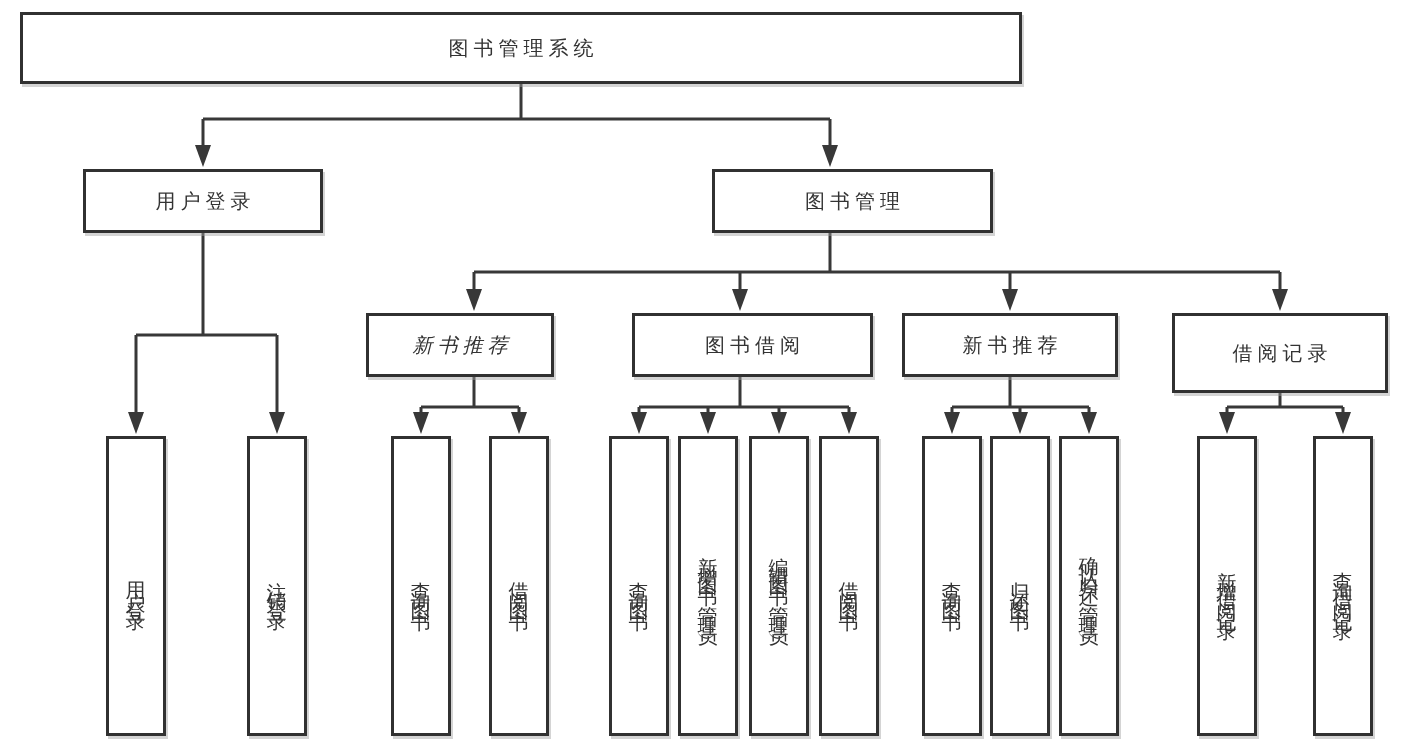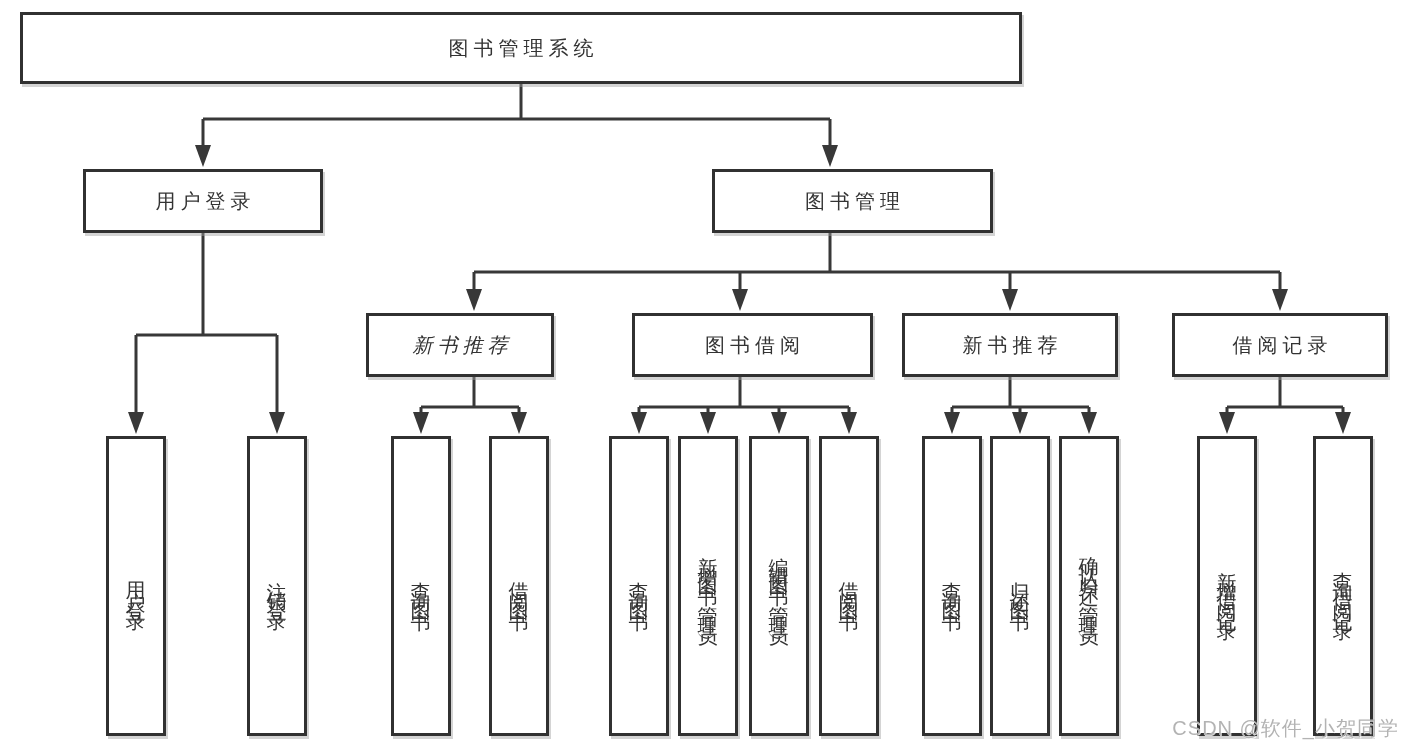--- a/index.html
+++ b/index.html
@@ -46,21 +46,21 @@
   }
   
   .n-root  { left: 20px;  top: 12px;  width: 1002px; height: 72px; }
   
   .n-l2a   { left: 83px;  top: 169px; width: 240px;  height: 64px; }
   .n-l2b   { left: 712px; top: 169px; width: 281px;  height: 64px; }
   
   .n-l3a   { left: 366px;  top: 313px; width: 188px; height: 64px; font-style: italic; }
   .n-l3b   { left: 632px;  top: 313px; width: 241px; height: 64px; }
   .n-l3c   { left: 902px;  top: 313px; width: 216px; height: 64px; }
-  .n-l3d   { left: 1172px; top: 313px; width: 216px; height: 64px; }
+  .n-l3d   { left: 1172px; top: 313px; width: 216px; height: 80px; }
   
   .vnode   { top: 436px; width: 60px; height: 300px; }
   .n-v01 { left: 106px; }
   .n-v02 { left: 247px; }
   .n-v03 { left: 391px; }
   .n-v04 { left: 489px; }
   .n-v05 { left: 609px; }
   .n-v06 { left: 678px; }
   .n-v07 { left: 749px; }
   .n-v08 { left: 819px; }
@@ -185,14 +185,13 @@
   <div class="node vnode n-v11">
     <span class="lbl">确认归还（管理员）</span>
   </div>
   <div class="node vnode n-v12">
     <span class="lbl">新增借阅记录</span>
   </div>
   <div class="node vnode n-v13">
     <span class="lbl">查询借阅记录</span>
   </div>
 
-  <div class="watermark">CSDN @软件_小贺同学</div>
 </div>
 
 </body></html>

